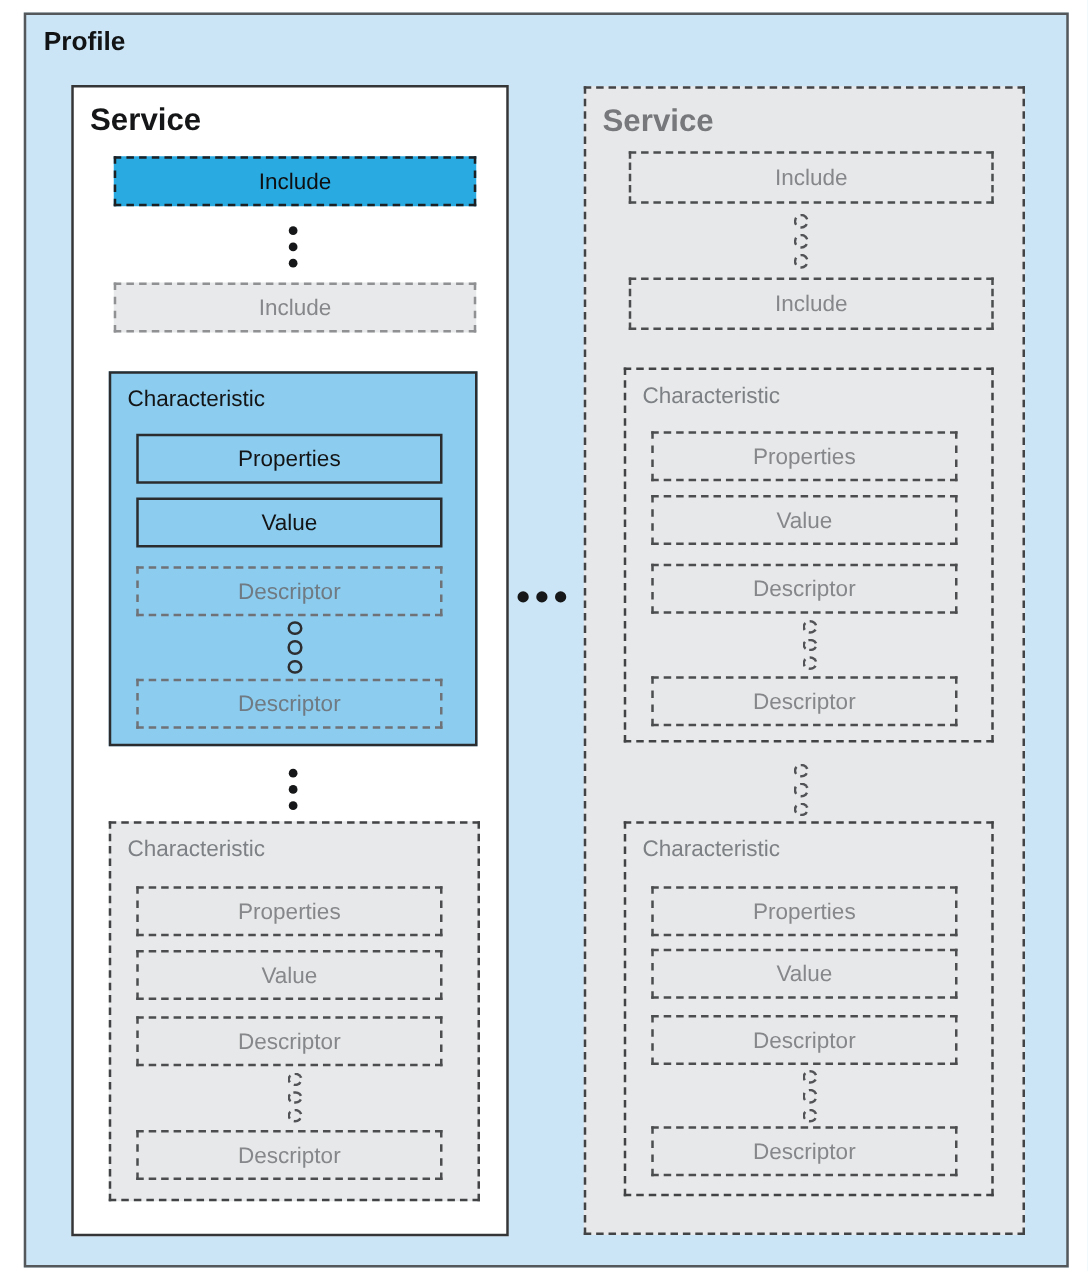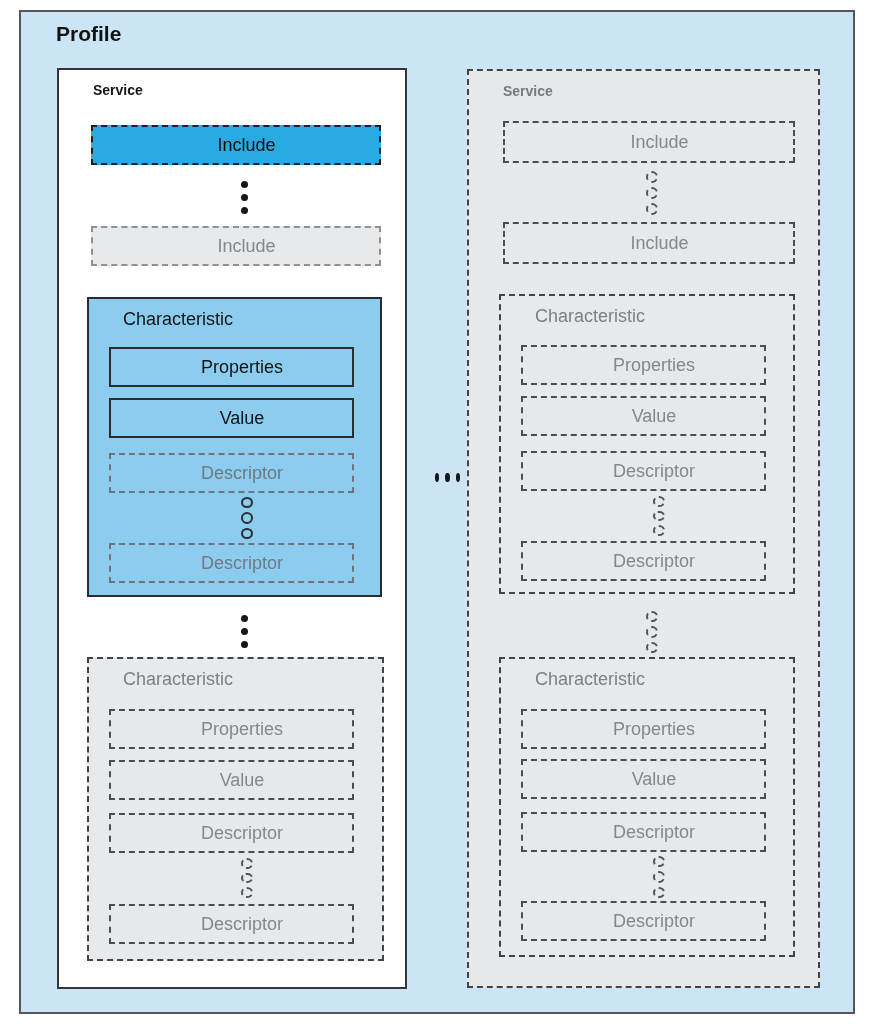--- a/index.html
+++ b/index.html
@@ -1,26 +1,26 @@
 <!DOCTYPE html>
 <html><head>
 <meta charset="utf-8">
 <style>
   html,body{margin:0;padding:0;background:#ffffff;}
   body{width:870px;height:1024px;position:relative;font-family:"Liberation Sans",sans-serif;}
-  .abs{position:absolute;box-sizing:border-box;padding-left:21px;}
+  .abs{position:absolute;box-sizing:border-box;}
 
   
   .profile{left:19px;top:10px;width:836px;height:1004px;background:#cbe5f6;border:2px solid #55585b;}
   .profile-title{left:14px;top:10px;font-size:21px;font-weight:bold;color:#121314;}
 
   
   .service-left{left:36px;top:56px;width:350px;height:921px;background:#ffffff;border:2px solid #333537;}
   .service-right{left:446px;top:57px;width:353px;height:919px;background:#e7e8e9;border:2px dashed #414345;}
-  .service-title{left:13px;top:12px;font-size:14px;font-weight:bold;}
+  .service-title{left:13px;top:12px;font-size:25px;font-weight:bold;}
   .service-left .service-title{color:#151617;}
   .service-right .service-title{color:#76787b;}
 
   
   .lbox{display:flex;align-items:center;justify-content:center;font-size:18px;}
   .include-active{background:#29abe2;border:2px dashed #1e2123;color:#0e0f10;}
   .gray-box{background:#e8e9ea;border:2px dashed #8f9193;color:#85878a;}
   .gray-box2{background:#e7e8e9;border:2px dashed #4b4d4f;color:#85878a;}
 
   

